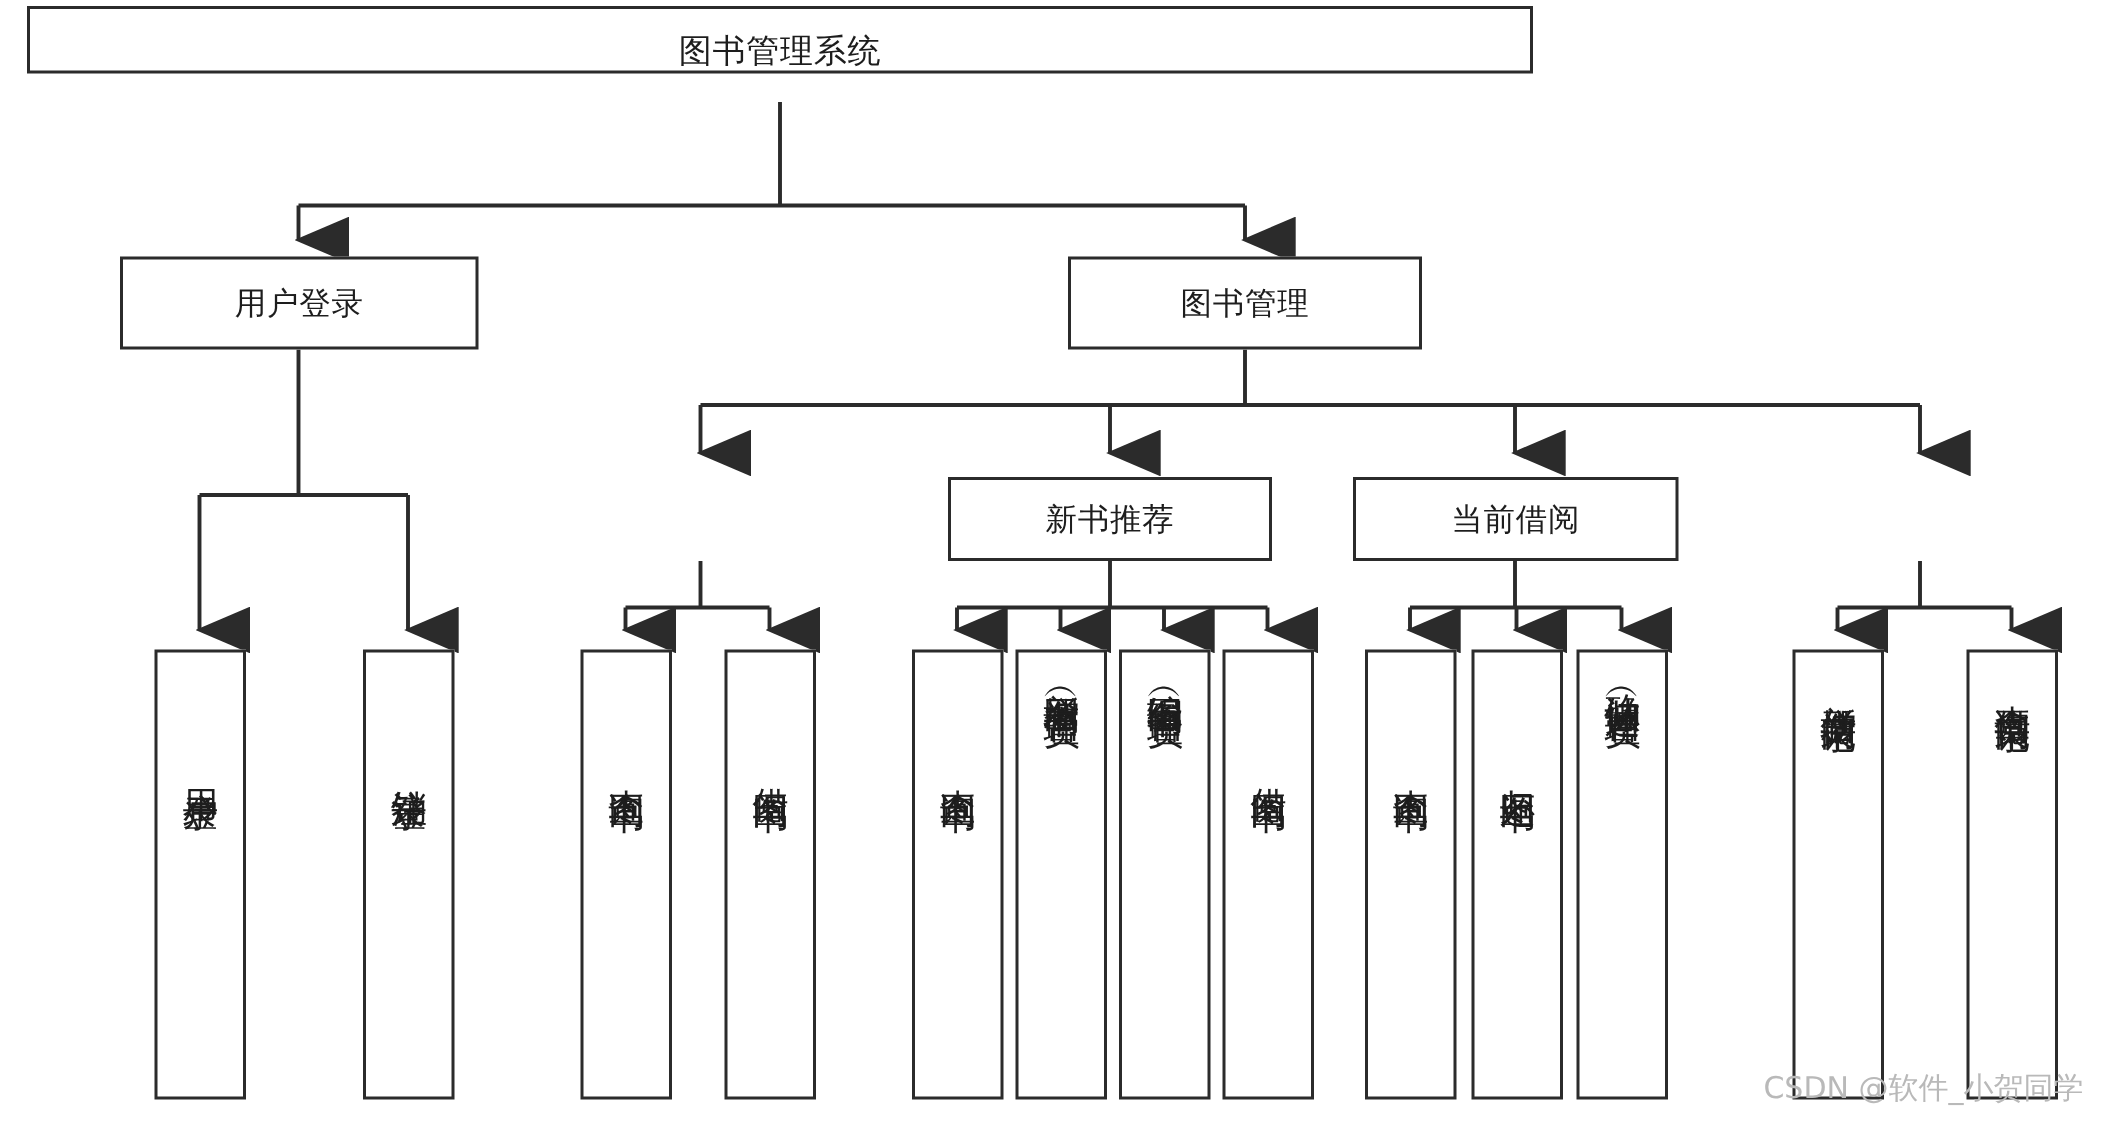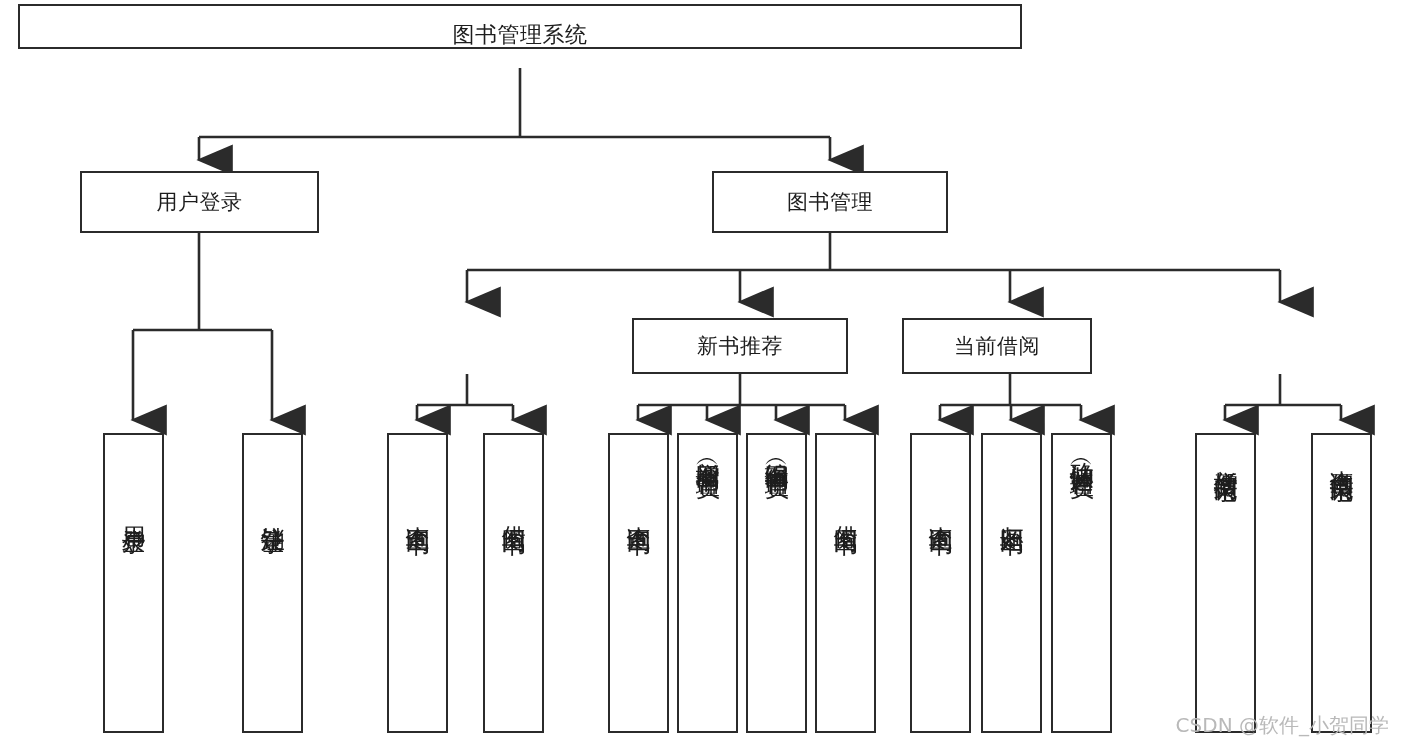--- a/index.html
+++ b/index.html
@@ -142,21 +142,21 @@
   <div class="node horiz" style="left:80px; top:171px; width:239px; height:62px;">
     <span class="label">用户登录</span>
   </div>
   <div class="node horiz" style="left:712px; top:171px; width:236px; height:62px;">
     <span class="label">图书管理</span>
   </div>
 
   <div class="node horiz" style="left:632px; top:318px; width:216px; height:56px;">
     <span class="label">新书推荐</span>
   </div>
-  <div class="node horiz" style="left:902px; top:318px; width:190px; height:56px;">
+  <div class="node horiz" style="left:902px; top:318px; width:217px; height:56px;">
     <span class="label">当前借阅</span>
   </div>
 
   <div class="node vert short" style="left:103px; top:433px; width:61px; height:300px;">
     <span class="label">用户登录</span>
   </div>
   <div class="node vert short" style="left:242px; top:433px; width:61px; height:300px;">
     <span class="label">注销登录</span>
   </div>
 

